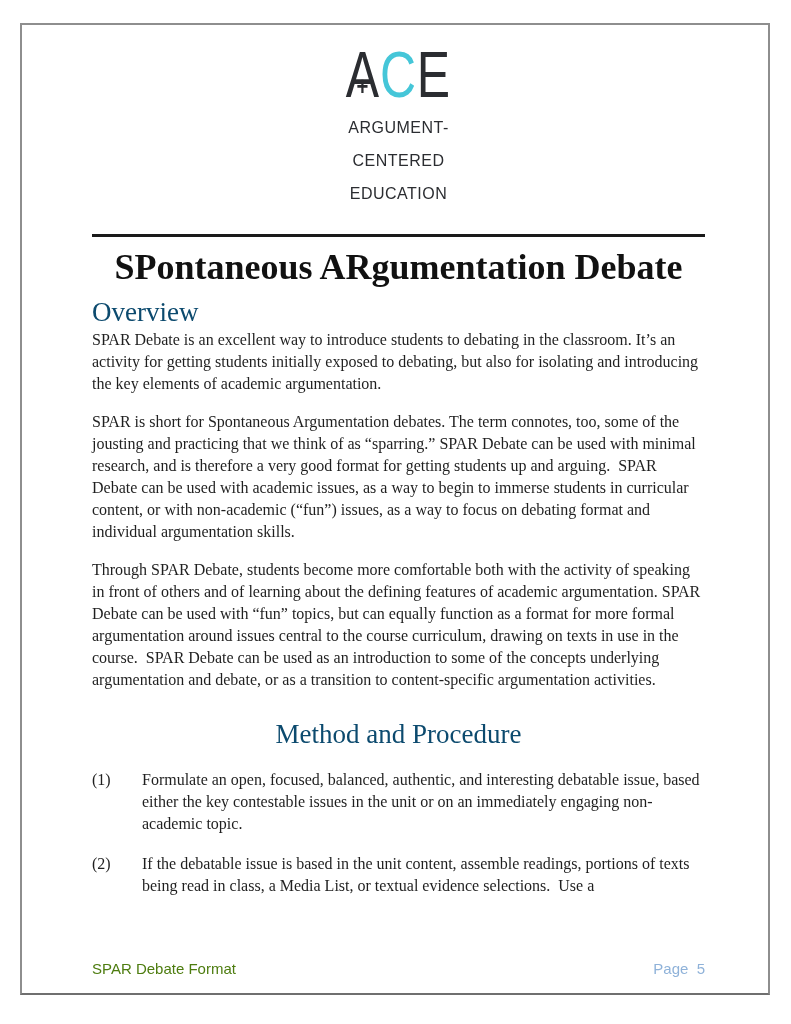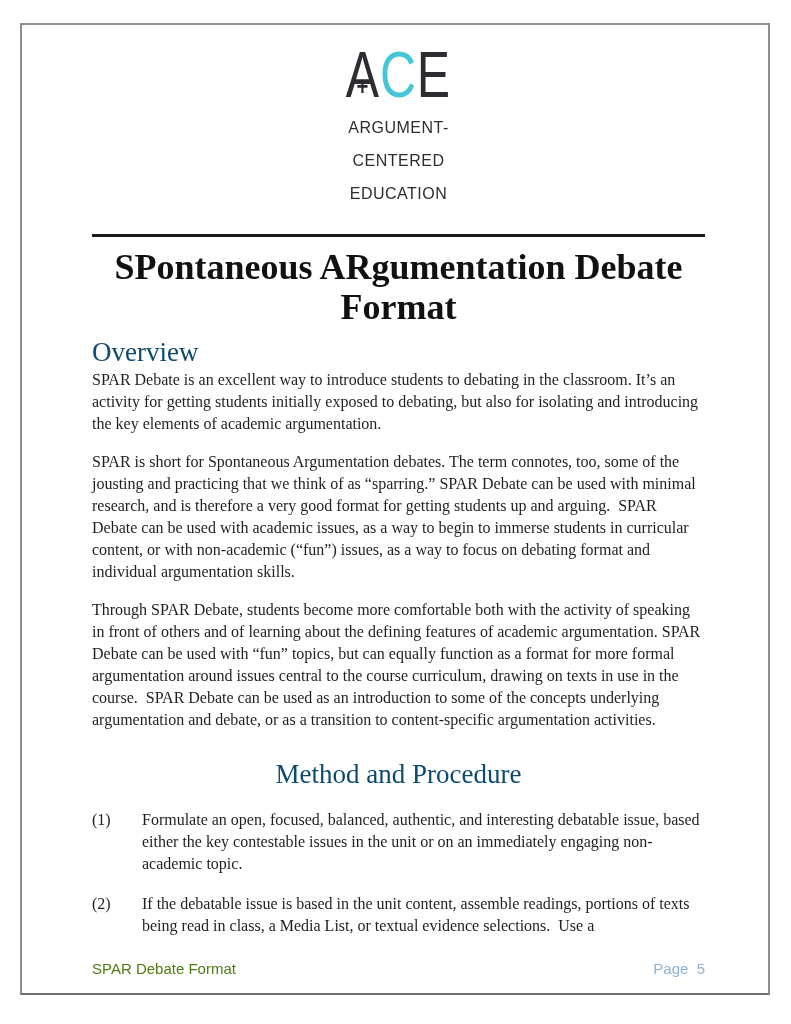--- a/index.html
+++ b/index.html
@@ -129,21 +129,20 @@
       </div>
       <div class="logo-sub">ARGUMENT-</div>
       <div class="logo-sub cyan">CENTERED</div>
       <div class="logo-sub">EDUCATION</div>
     </div>
 
     <div class="rule"></div>
 
     <div class="doc-title">
       <div>SPontaneous ARgumentation Debate</div>
-      <div>Format</div>
     </div>
 
     <div class="section-heading overview">Overview</div>
     <div class="para first">SPAR Debate is an excellent way to introduce students to debating in the classroom. It’s an activity for getting students initially exposed to debating, but also for isolating and introducing the key elements of academic argumentation.</div>
     <div class="para">SPAR is short for Spontaneous Argumentation debates. The term connotes, too, some of the jousting and practicing that we think of as “sparring.” SPAR Debate can be used with minimal research, and is therefore a very good format for getting students up and arguing.  SPAR Debate can be used with academic issues, as a way to begin to immerse students in curricular content, or with non-academic (“fun”) issues, as a way to focus on debating format and individual argumentation skills.</div>
     <div class="para">Through SPAR Debate, students become more comfortable both with the activity of speaking in front of others and of learning about the defining features of academic argumentation. SPAR Debate can be used with “fun” topics, but can equally function as a format for more formal argumentation around issues central to the course curriculum, drawing on texts in use in the course.  SPAR Debate can be used as an introduction to some of the concepts underlying argumentation and debate, or as a transition to content-specific argumentation activities.</div>
 
     <div class="section-heading method">Method and Procedure</div>
 
     <div class="list-item">

